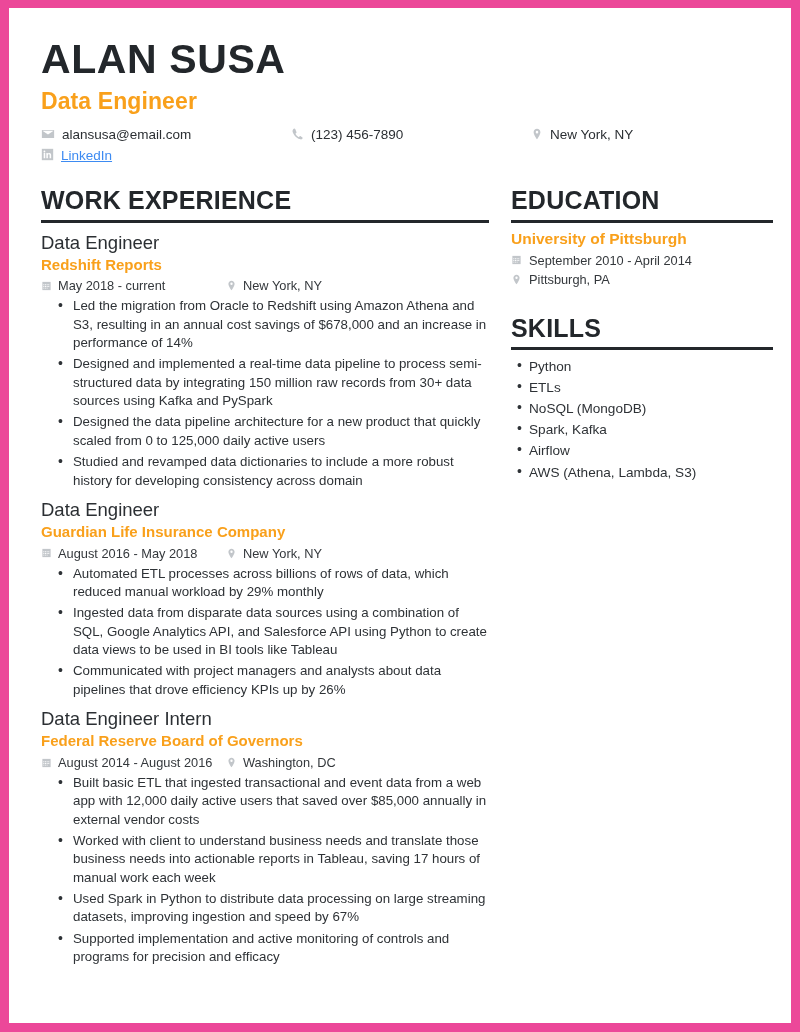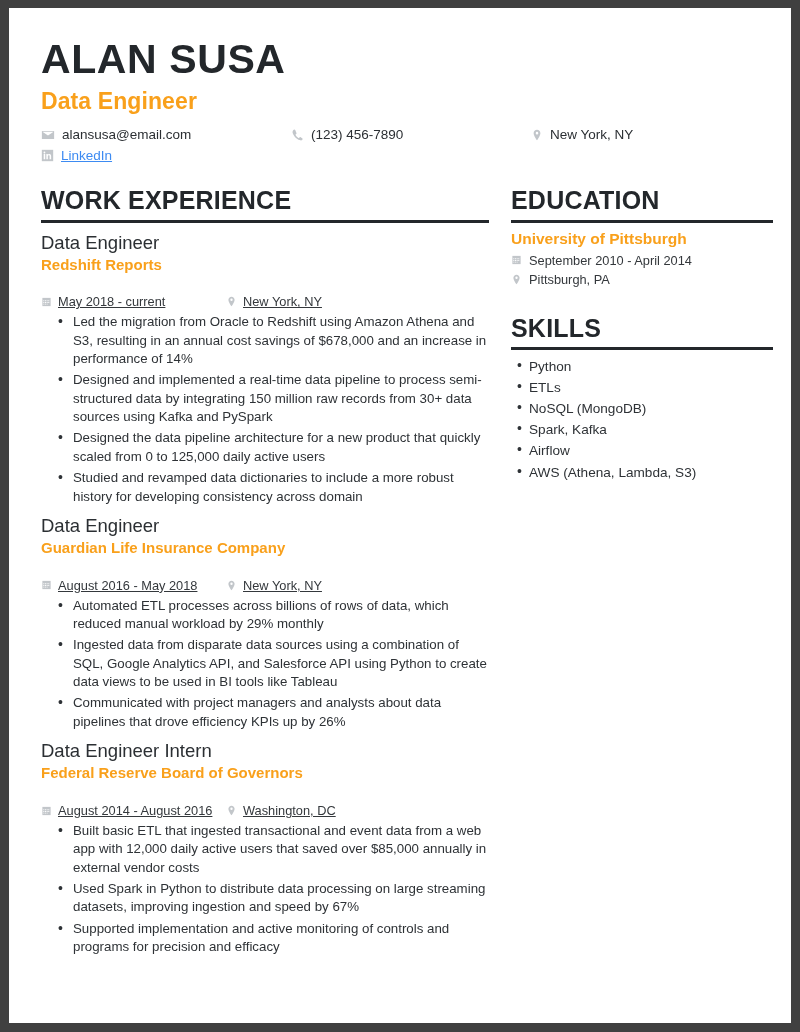--- a/index.html
+++ b/index.html
@@ -10,21 +10,21 @@
   body {
     width: 800px;
     height: 1032px;
     overflow: hidden;
     font-family: "Liberation Sans", sans-serif;
   }
   .page-frame {
     box-sizing: border-box;
     width: 800px;
     height: 1032px;
-    background: #404040;
+    background: #ec4899;
     padding: 8px 9px 9px 9px;
   }
   .page {
     box-sizing: border-box;
     width: 782px;
     height: 1015px;
     background: #ffffff;
     padding: 26px 22px 0 26px;
     position: relative;
   }
@@ -46,21 +46,20 @@
     letter-spacing: 0.1px;
   }
   .contact-row {
     display: flex;
     align-items: center;
     margin: 12px 0 0 6px;
   }
   .contact-row.second { margin-top: 6px; }
   .contact-item {
     display: flex;
-    align-items: center;
     font-size: 13.5px;
     color: #2b2f33;
   }
   .contact-item .ctext { margin-left: 7px; }
   .ci-email { width: 250px; }
   .ci-phone { width: 240px; }
   .ci-loc   { width: 230px; }
   .link-blue {
     color: #3d8bf2;
     text-decoration: underline;
@@ -110,24 +109,23 @@
   .entry-org {
     font-size: 15px;
     font-weight: bold;
     color: #F9A01B;
     margin-top: 2px;
     line-height: 1.25;
   }
   .meta-row {
     display: flex;
     align-items: center;
-    margin-top: 20px;
+    margin-top: 4px;
     font-size: 12.8px;
     color: #34383c;
-    text-decoration: underline;
   }
   .meta-item { display: flex; align-items: center; }
   .meta-item .mtext { margin-left: 6px; }
   .meta-date { width: 185px; }
 
   ul.bullets {
     margin: 4px 0 0 0;
     padding-left: 30px;
     list-style: none;
   }
@@ -328,20 +326,21 @@
               <span class="ico ico-gray">
                 <svg width="11" height="13" viewBox="0 0 16 16">
                     <path d="M8 1C5.5 1 3.5 3 3.5 5.5c0 3.3 4 9 4.5 9.5.5-.5 4.5-6.2 4.5-9.5C12.5 3 10.5 1 8 1zm0 6.2A1.7 1.7 0 1 1 8 3.8a1.7 1.7 0 0 1 0 3.4z"></path>
                   </svg>
               </span>
               <span class="mtext">Washington, DC</span>
             </div>
           </div>
           <ul class="bullets">
             <li>Built basic ETL that ingested transactional and event data from a web app with 12,000 daily active users that saved over $85,000 annually in external vendor costs</li>
+            <li>Worked with client to understand business needs and translate those business needs into actionable reports in Tableau, saving 17 hours of manual work each week</li>
             <li>Used Spark in Python to distribute data processing on large streaming datasets, improving ingestion and speed by 67%</li>
             <li>Supported implementation and active monitoring of controls and programs for precision and efficacy</li>
           </ul>
         </div>
       </div>
 
       <div class="col-right">
 
         <div>
           <div class="section-title">EDUCATION</div>

